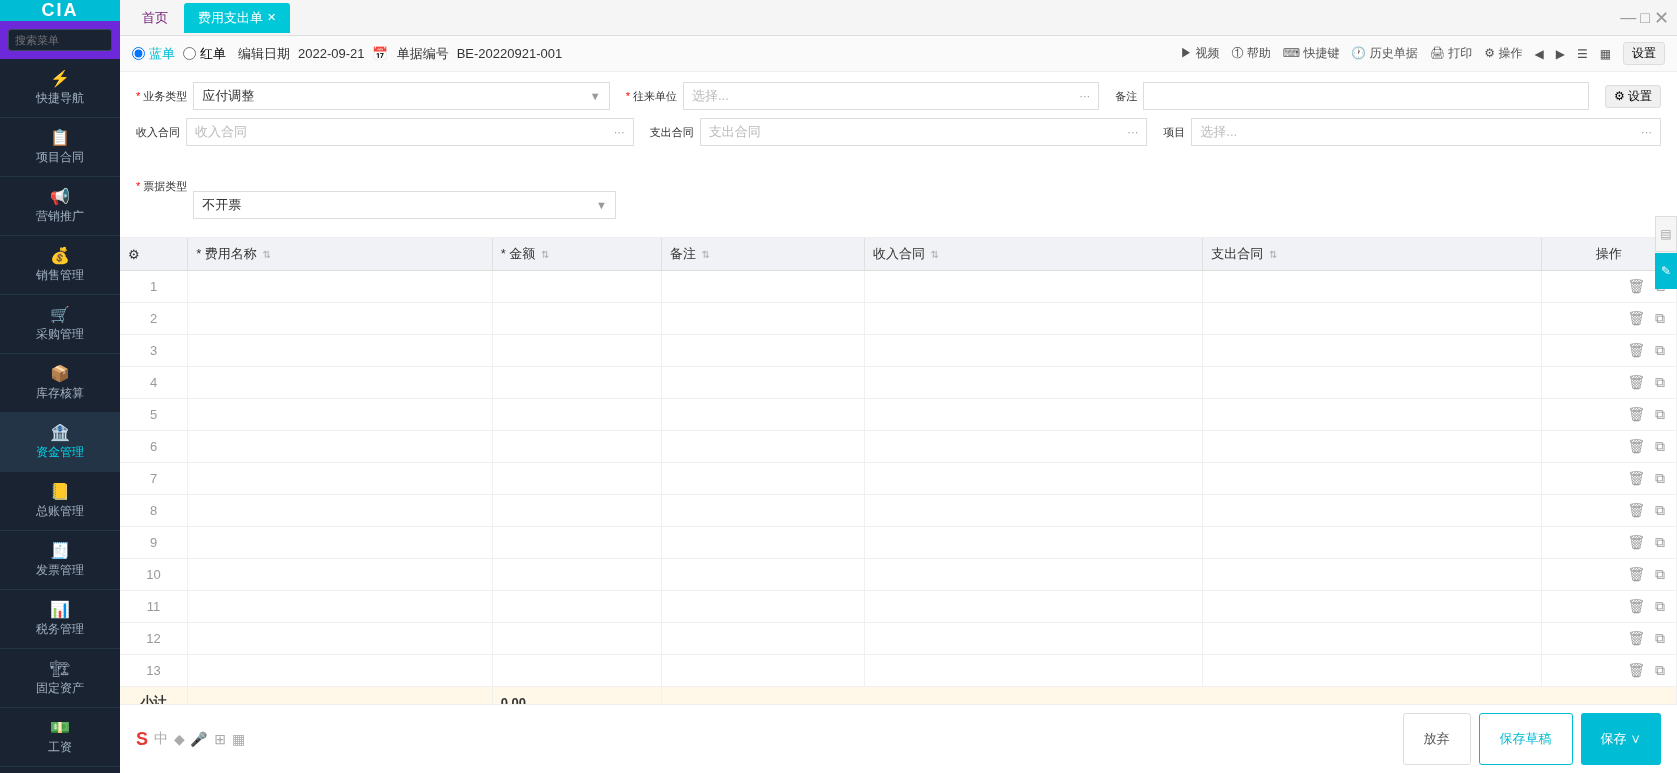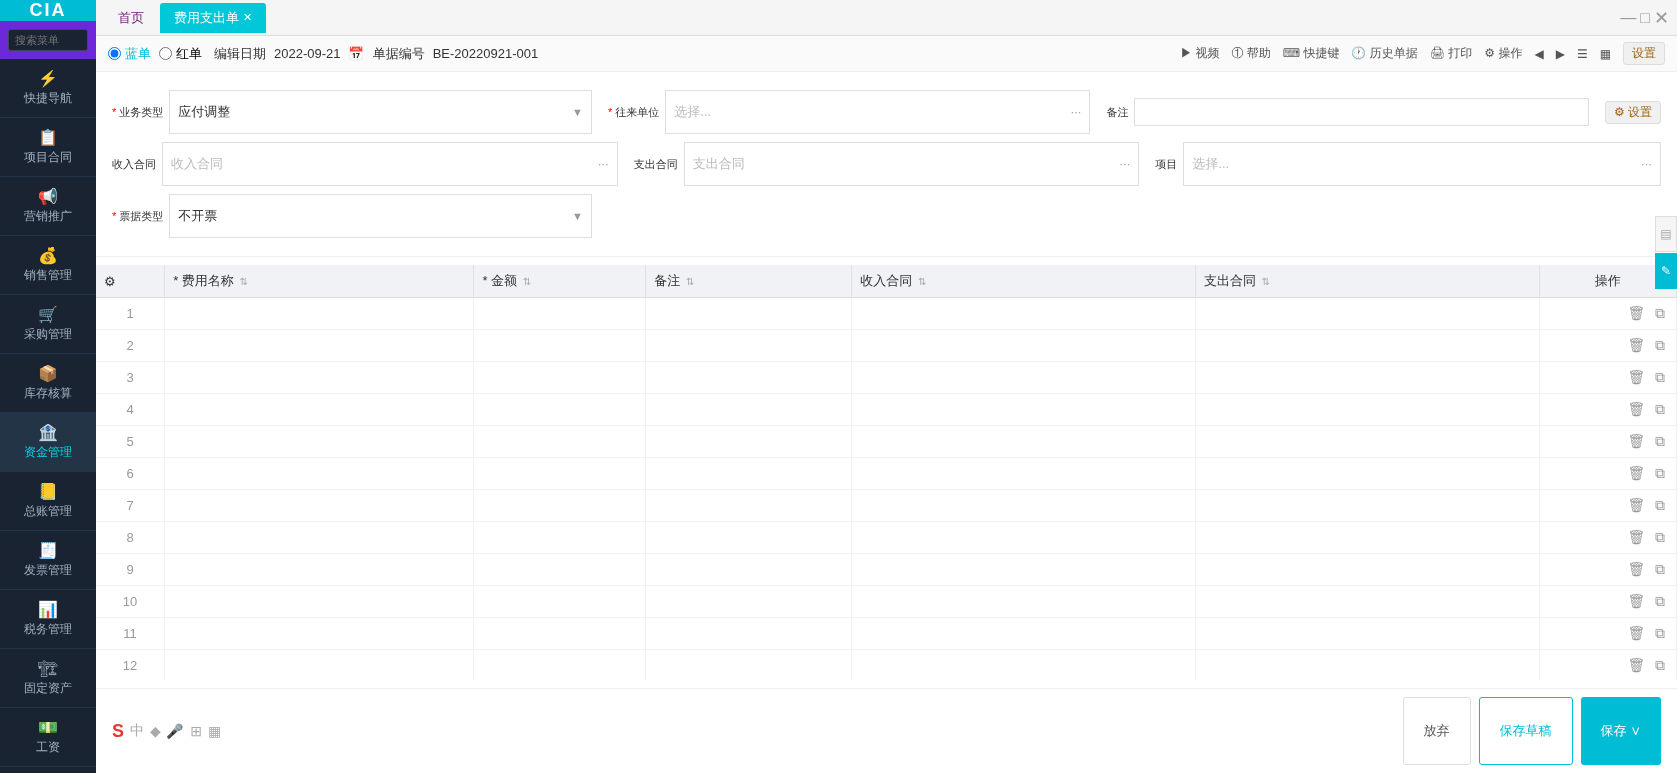--- a/index.html
+++ b/index.html
@@ -1,20 +1,20 @@
 <!DOCTYPE html>
 <html><head>
   <meta charset="utf-8">
   <style>
     * { box-sizing: border-box; margin: 0; padding: 0; }
     body { font-family: 'Microsoft YaHei', Arial, sans-serif; font-size: 13px; background: #f0f2f5; display: flex; height: 773px; overflow: hidden; }
 
     
     .sidebar {
-      width: 96px;
+      width: 120px;
       background: #1a2332;
       display: flex;
       flex-direction: column;
       height: 100%;
       flex-shrink: 0;
     }
     .sidebar-logo {
       height: 48px;
       background: #00bcd4;
       display: flex;
@@ -91,21 +91,20 @@
 
     
     .doc-area {
       flex: 1;
       background: white;
       margin: 0;
       display: flex;
       flex-direction: column;
       overflow: hidden;
       position: relative;
-      gap: 8px;
     }
 
     
     .doc-toolbar {
       display: flex;
       align-items: center;
       justify-content: space-between;
       padding: 6px 12px;
       border-bottom: 1px solid #eee;
       background: #fafafa;
@@ -129,21 +128,21 @@
       color: #555;
     }
     .doc-toolbar-right span { cursor: pointer; display: flex; align-items: center; gap: 3px; }
     .set-btn {
       background: #f0f0f0;
       border: 1px solid #ddd;
       padding: 2px 8px;
       border-radius: 3px;
       cursor: pointer;
       font-size: 12px;
-      color: #a16207;
+      color: #000000;
     }
 
     
     .form-area {
       padding: 10px 16px;
       border-bottom: 1px solid #eee;
       flex-shrink: 0;
     }
     .form-row {
       display: flex;
@@ -163,21 +162,21 @@
       white-space: nowrap;
       min-width: fit-content;
     }
     .form-field label.required::before {
       content: '* ';
       color: red;
     }
     .form-field .field-val {
       flex: 1;
       border: 1px solid #ddd;
-      padding: 12px 8px;
+      padding: 4px 8px;
       font-size: 13px;
       color: #333;
       background: white;
       display: flex;
       align-items: center;
       justify-content: space-between;
       cursor: pointer;
       min-height: 28px;
     }
     .form-field .field-val.empty { color: #bbb; }
@@ -238,21 +237,21 @@
       display: flex;
       align-items: center;
       gap: 6px;
     }
     .footer-icons span { font-size: 18px; cursor: pointer; color: #aaa; }
     .footer-btns {
       display: flex;
       gap: 8px;
     }
     .btn-discard {
-      padding: 24px 20px;
+      padding: 16px 20px;
       border: 1px solid #ddd;
       background: white;
       color: #555;
       border-radius: 3px;
       cursor: pointer;
       font-size: 13px;
     }
     .btn-draft {
       padding: 6px 20px;
       border: 1px solid #00bcd4;
@@ -452,21 +451,21 @@
           <label>项目</label>
           <div class="field-val empty" style="min-width:200px;">
             <span style="color:#bbb;">选择...</span>
             <span class="dots">···</span>
           </div>
         </div>
       </div>
       <div class="form-row">
         <div class="form-field" style="max-width:480px;">
           <label class="required">票据类型</label>
-          <div class="field-val" style="min-width:220px;">
+          <div class="field-val" style="min-width:220px;margin-top:37px;">
             <span>不开票</span>
             <span class="arrow">▼</span>
           </div>
         </div>
       </div>
     </div>
 
     <div class="table-wrap">
       <table>
         <thead>

